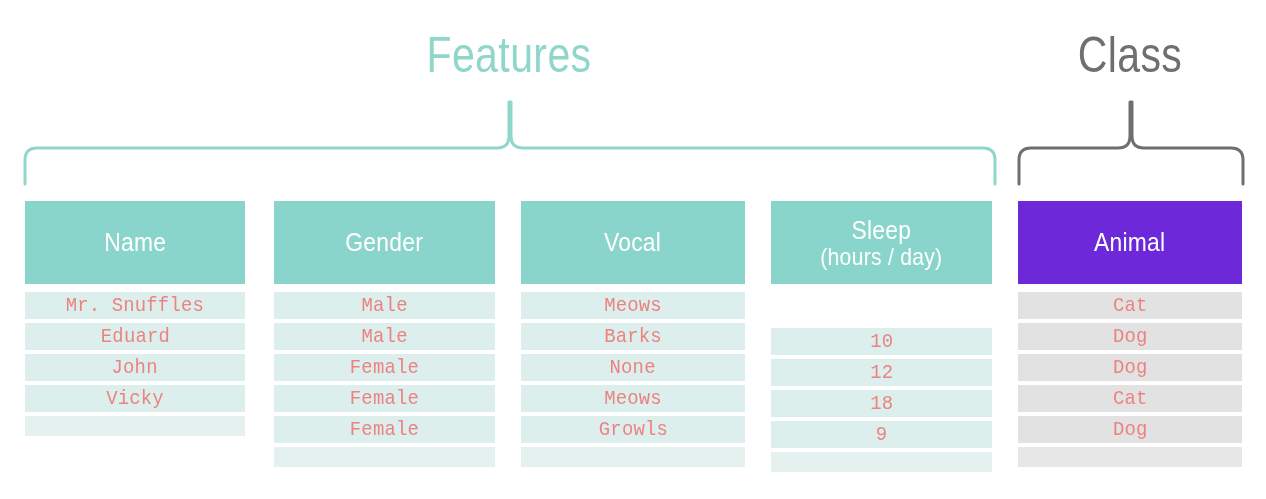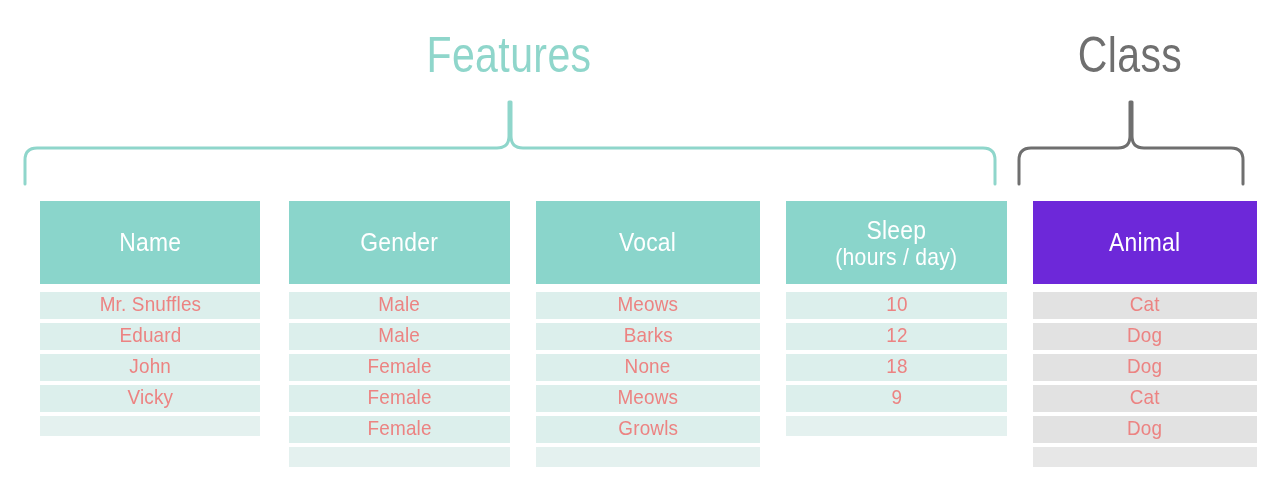--- a/index.html
+++ b/index.html
@@ -55,21 +55,20 @@
   #features-bracket { left: 18px; width: 984px; }
   #class-bracket    { left: 1012px; width: 238px; }
 
   
   #table {
     position: absolute;
     left: 0;
     top: 199px;
     width: 1158px;
     height: 272px;
-    margin-left: 15px;
   }
   .column {
     position: absolute;
     top: 0;
     display: flex;
     flex-direction: column;
   }
   .col-header {
     height: 83px;
     display: flex;
@@ -89,26 +88,27 @@
 
   .col-body {
     margin-top: 8px;
     display: flex;
     flex-direction: column;
     gap: 4px;
   }
   .cell {
     height: 27px;
     display: flex;
-    align-items: flex-start;
+    align-items: center;
     justify-content: center;
     font-size: 21px;
     letter-spacing: 0.2px;
     color: #ec8382;
     box-sizing: border-box;
+    font-family: Liberation Mono, monospace;
   }
   .cell span { transform: scaleX(0.9); display:block; white-space: nowrap; }
   .cell.empty { height: 20px; }
 
   
   .feature .col-header { background: #8ad5cb; }
   .feature .cell       { background: #dcefec; }
   .feature .cell.empty { background: #e4f1ef; }
 
   
@@ -199,21 +199,21 @@
           </div>
           <div class="cell">
             <span>Meows</span>
           </div>
           <div class="cell">
             <span>Growls</span>
           </div>
           <div class="cell empty"></div>
         </div>
       </div>
-      <div class="column feature" style="left: 771px; width: 221px;">
+      <div class="column feature" style="left: 771px; width: 221px; gap: 36px;">
         <div class="col-header">
           <div>
             <span class="hdr-line">Sleep</span>
             <span class="hdr-line hdr-sub">(hours / day)</span>
           </div>
         </div>
         <div class="col-body">
           <div class="cell">
             <span>10</span>
           </div>

